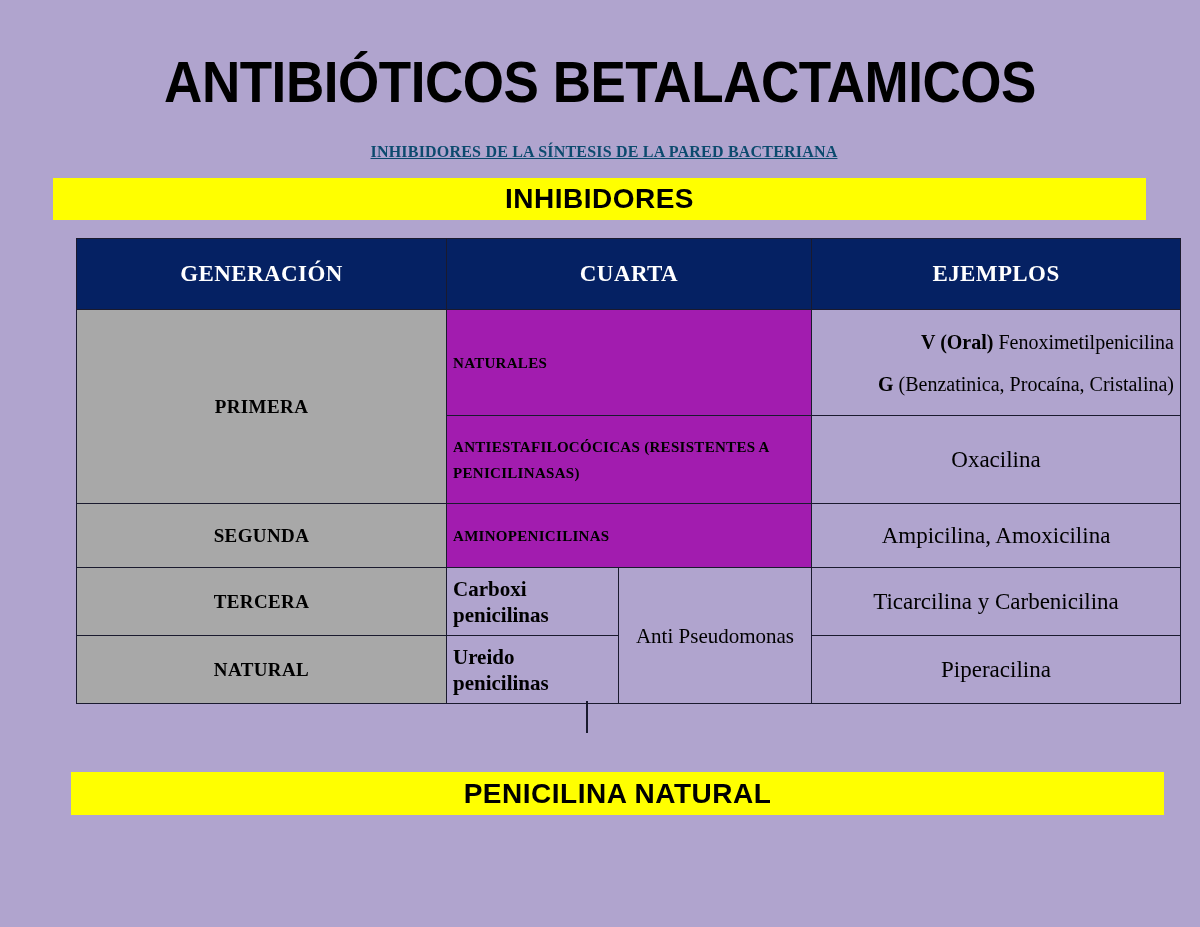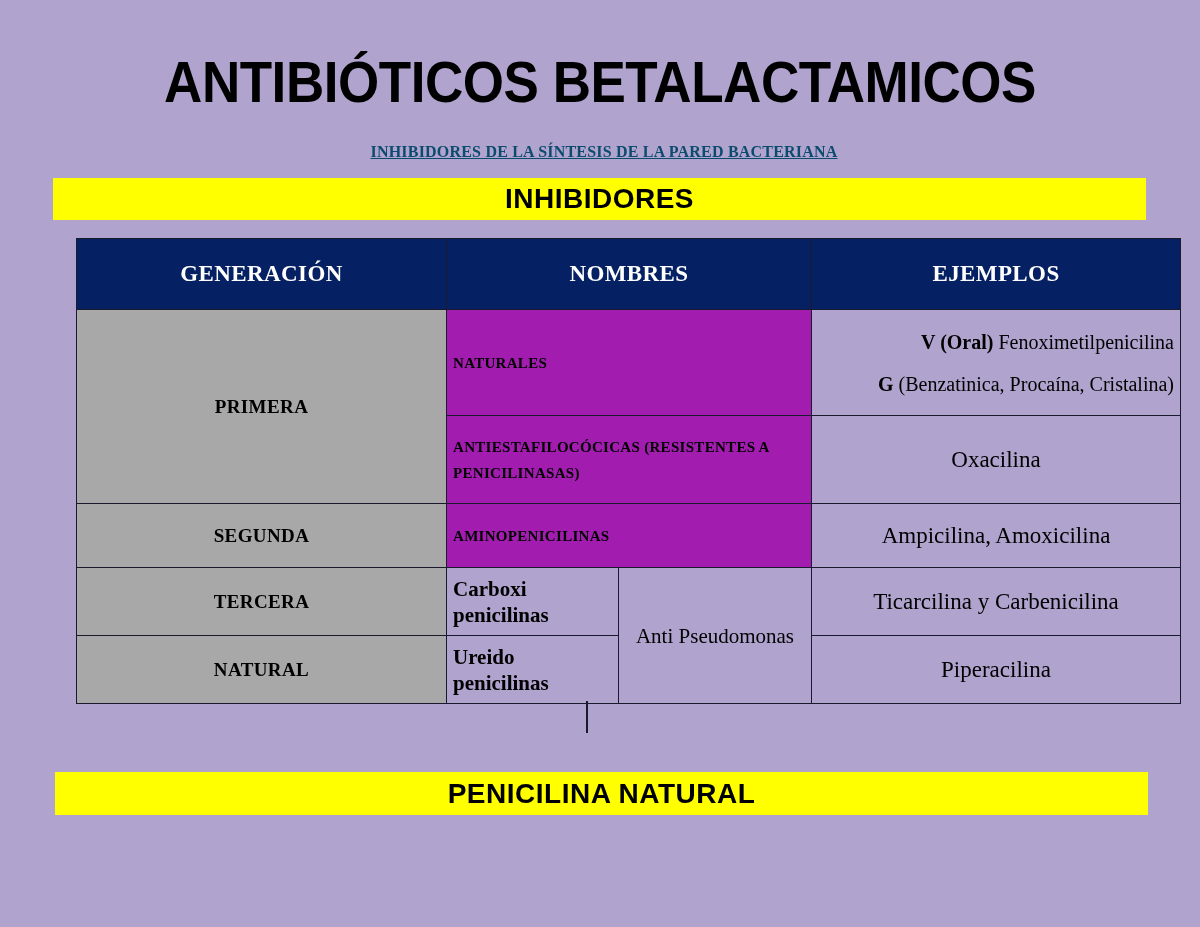--- a/index.html
+++ b/index.html
@@ -61,21 +61,21 @@
     letter-spacing: 0.5px;
   }
   #banner-penicilinas {
     left: 53px;
     top: 178px;
     width: 1093px;
     height: 42px;
     font-size: 28px;
   }
   #banner-penicilina-natural {
-    left: 55px;
+    left: 71px;
     top: 772px;
     width: 1093px;
     height: 43px;
     font-size: 28px;
   }
 
   
   #penicilinas-table {
     position: absolute;
     left: 44px;
@@ -176,21 +176,21 @@
 <table id="penicilinas-table">
   <colgroup>
     <col class="col-gen">
     <col style="width:172px">
     <col style="width:193px">
     <col class="col-ej">
   </colgroup>
   <thead>
     <tr>
       <th>GENERACIÓN</th>
-      <th colspan="2">NOMBRES</th>
+      <th colspan="2">CUARTA</th>
       <th>EJEMPLOS</th>
     </tr>
   </thead>
   <tbody>
     <tr style="height:106px">
       <td class="gen-cell" rowspan="2">PRIMERA</td>
       <td class="nom-cell" colspan="2">NATURALES</td>
       <td class="ej-cell-left">
         <span class="ej-line"><span class="bold-prefix">V (Oral)</span><span> Fenoximetilpenicilina</span></span>
         <span class="ej-line"><span class="bold-prefix">G</span><span> (Benzatinica, Procaína, Cristalina)</span></span>

